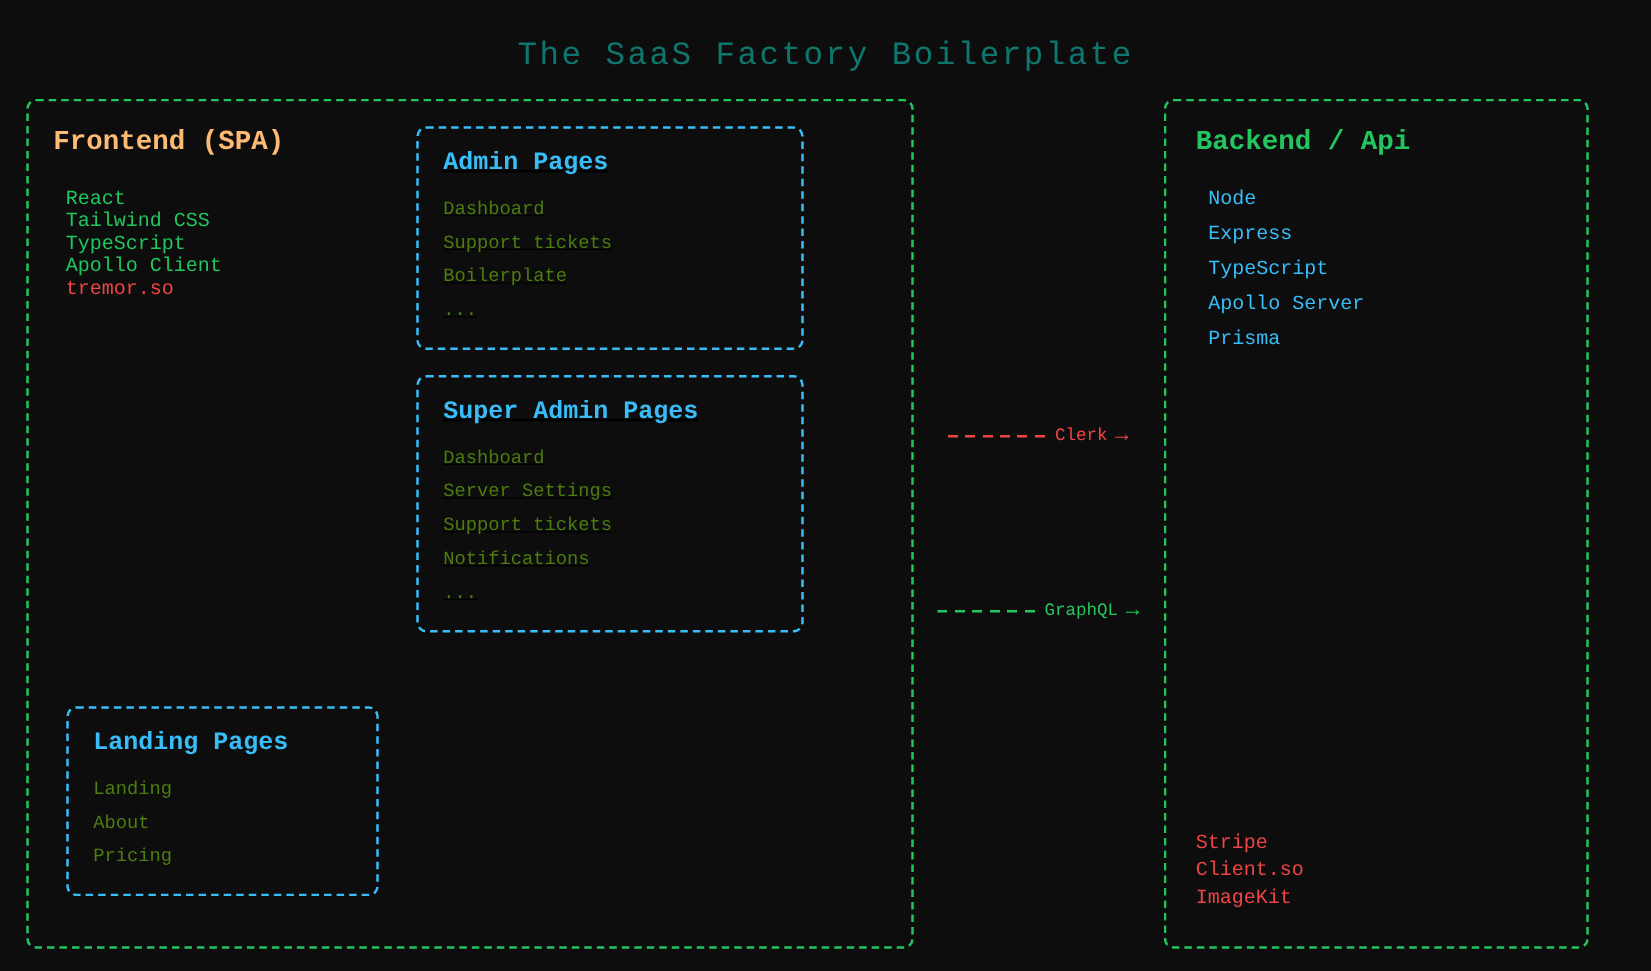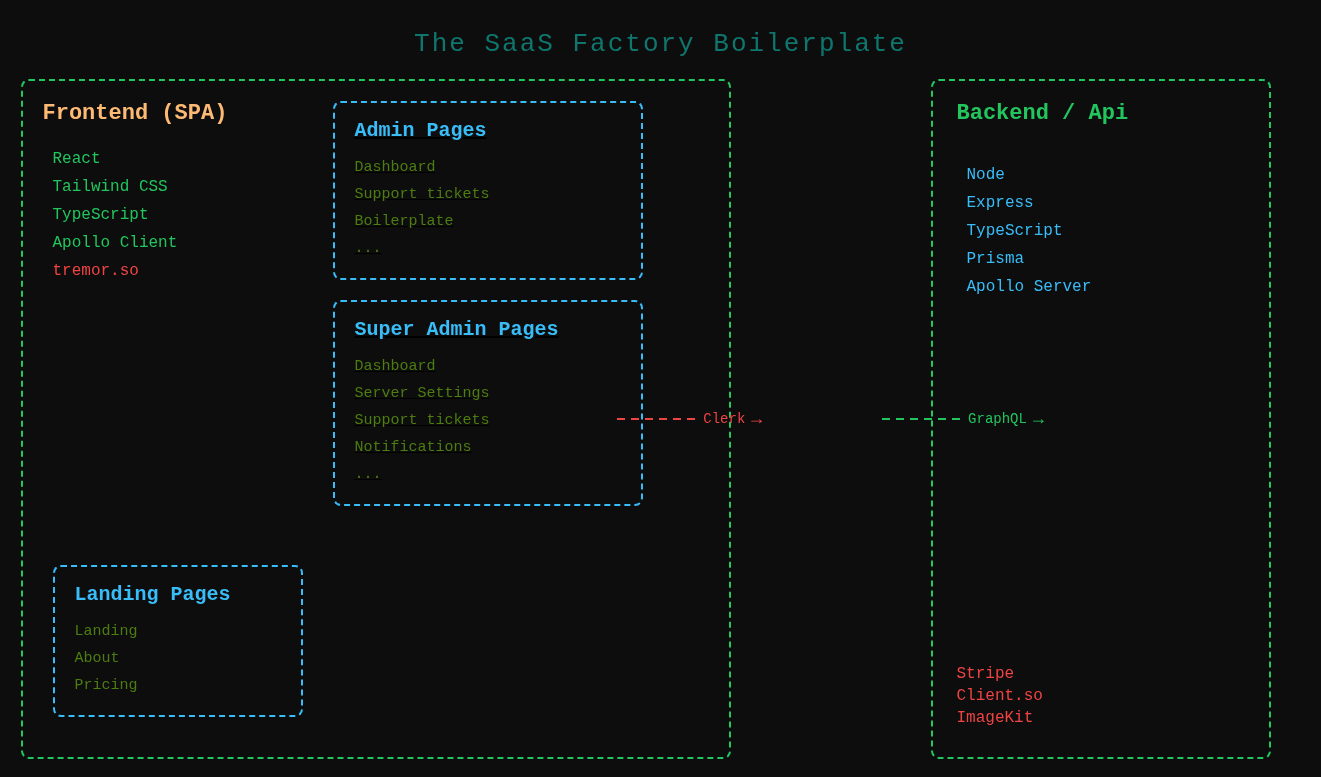--- a/index.html
+++ b/index.html
@@ -56,21 +56,20 @@
     .frontend-title {
       color: #fdba74;
       font-size: 22px;
       font-weight: bold;
       margin-bottom: 24px;
     }
 
     .frontend-tech-list {
       display: flex;
       flex-direction: column;
-      gap: 10px;
       padding-left: 10px;
       margin-bottom: auto;
     }
 
     .tech-item {
       font-size: 16px;
     }
 
     .tech-green { color: #22c55e; }
     .tech-red { color: #ef4444; }
@@ -104,21 +103,21 @@
       position: absolute;
       bottom: 40px;
       left: 30px;
       width: 250px;
     }
 
     
     .connector-section {
       width: 200px;
       display: flex;
-      flex-direction: row;
+      flex-direction: column;
       justify-content: center;
       align-items: center;
       gap: 120px;
       position: relative;
       flex-shrink: 0;
       text-align: right;
     }
 
     .connector-row {
       display: flex;
@@ -149,21 +148,20 @@
     .backend-section {
       border: 2px dashed #22c55e;
       border-radius: 8px;
       padding: 20px 24px;
       width: 340px;
       min-height: 640px;
       position: relative;
       display: flex;
       flex-direction: column;
       flex-shrink: 0;
-      gap: 16px;
     }
 
     .backend-title {
       color: #22c55e;
       font-size: 22px;
       font-weight: bold;
       margin-bottom: 24px;
     }
 
     .backend-tech-list {
@@ -258,22 +256,22 @@
       </div>
     </div>
 
     <div class="backend-section">
       <div class="backend-title">Backend / Api</div>
 
       <div class="backend-tech-list">
         <span class="tech-item tech-blue">Node</span>
         <span class="tech-item tech-blue">Express</span>
         <span class="tech-item tech-blue">TypeScript</span>
+        <span class="tech-item tech-blue">Apollo Server</span>
         <span class="tech-item tech-blue">Prisma</span>
-        <span class="tech-item tech-blue">Apollo Server</span>
       </div>
 
       <div class="backend-services">
         <span class="tech-item tech-red">Stripe</span>
         <span class="tech-item tech-red">Client.so</span>
         <span class="tech-item tech-red">ImageKit</span>
       </div>
     </div>
 
   </div>

